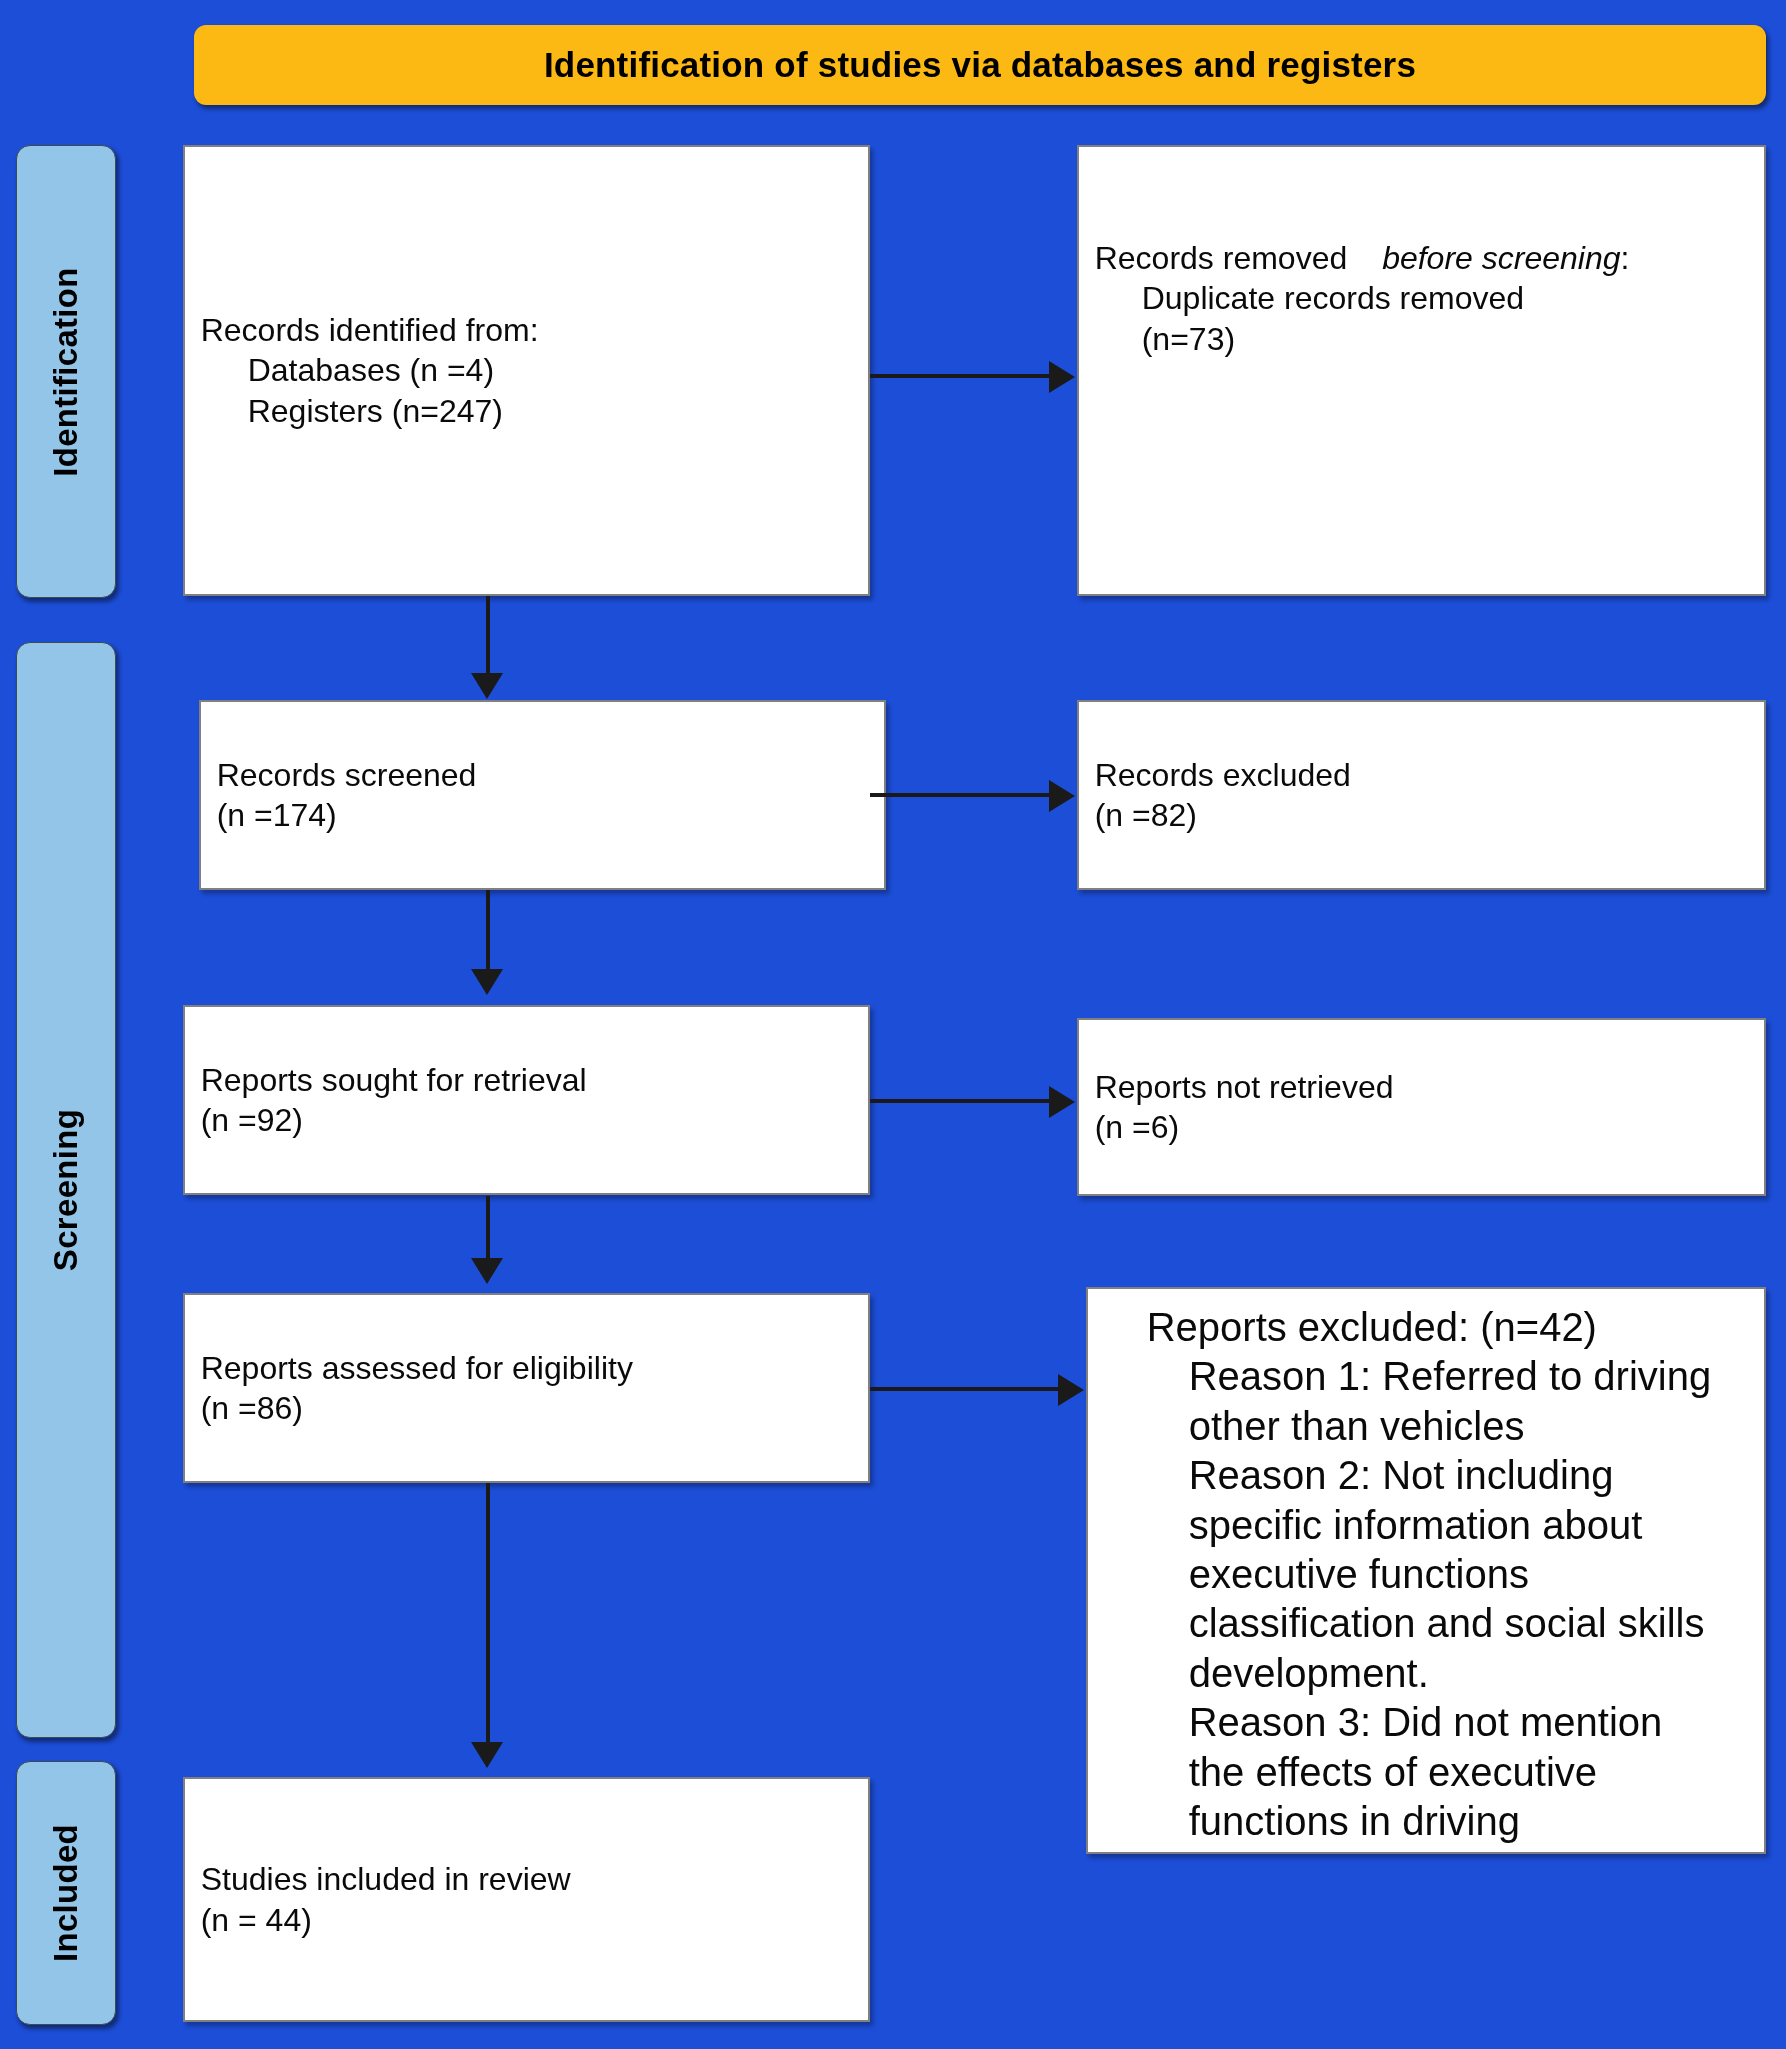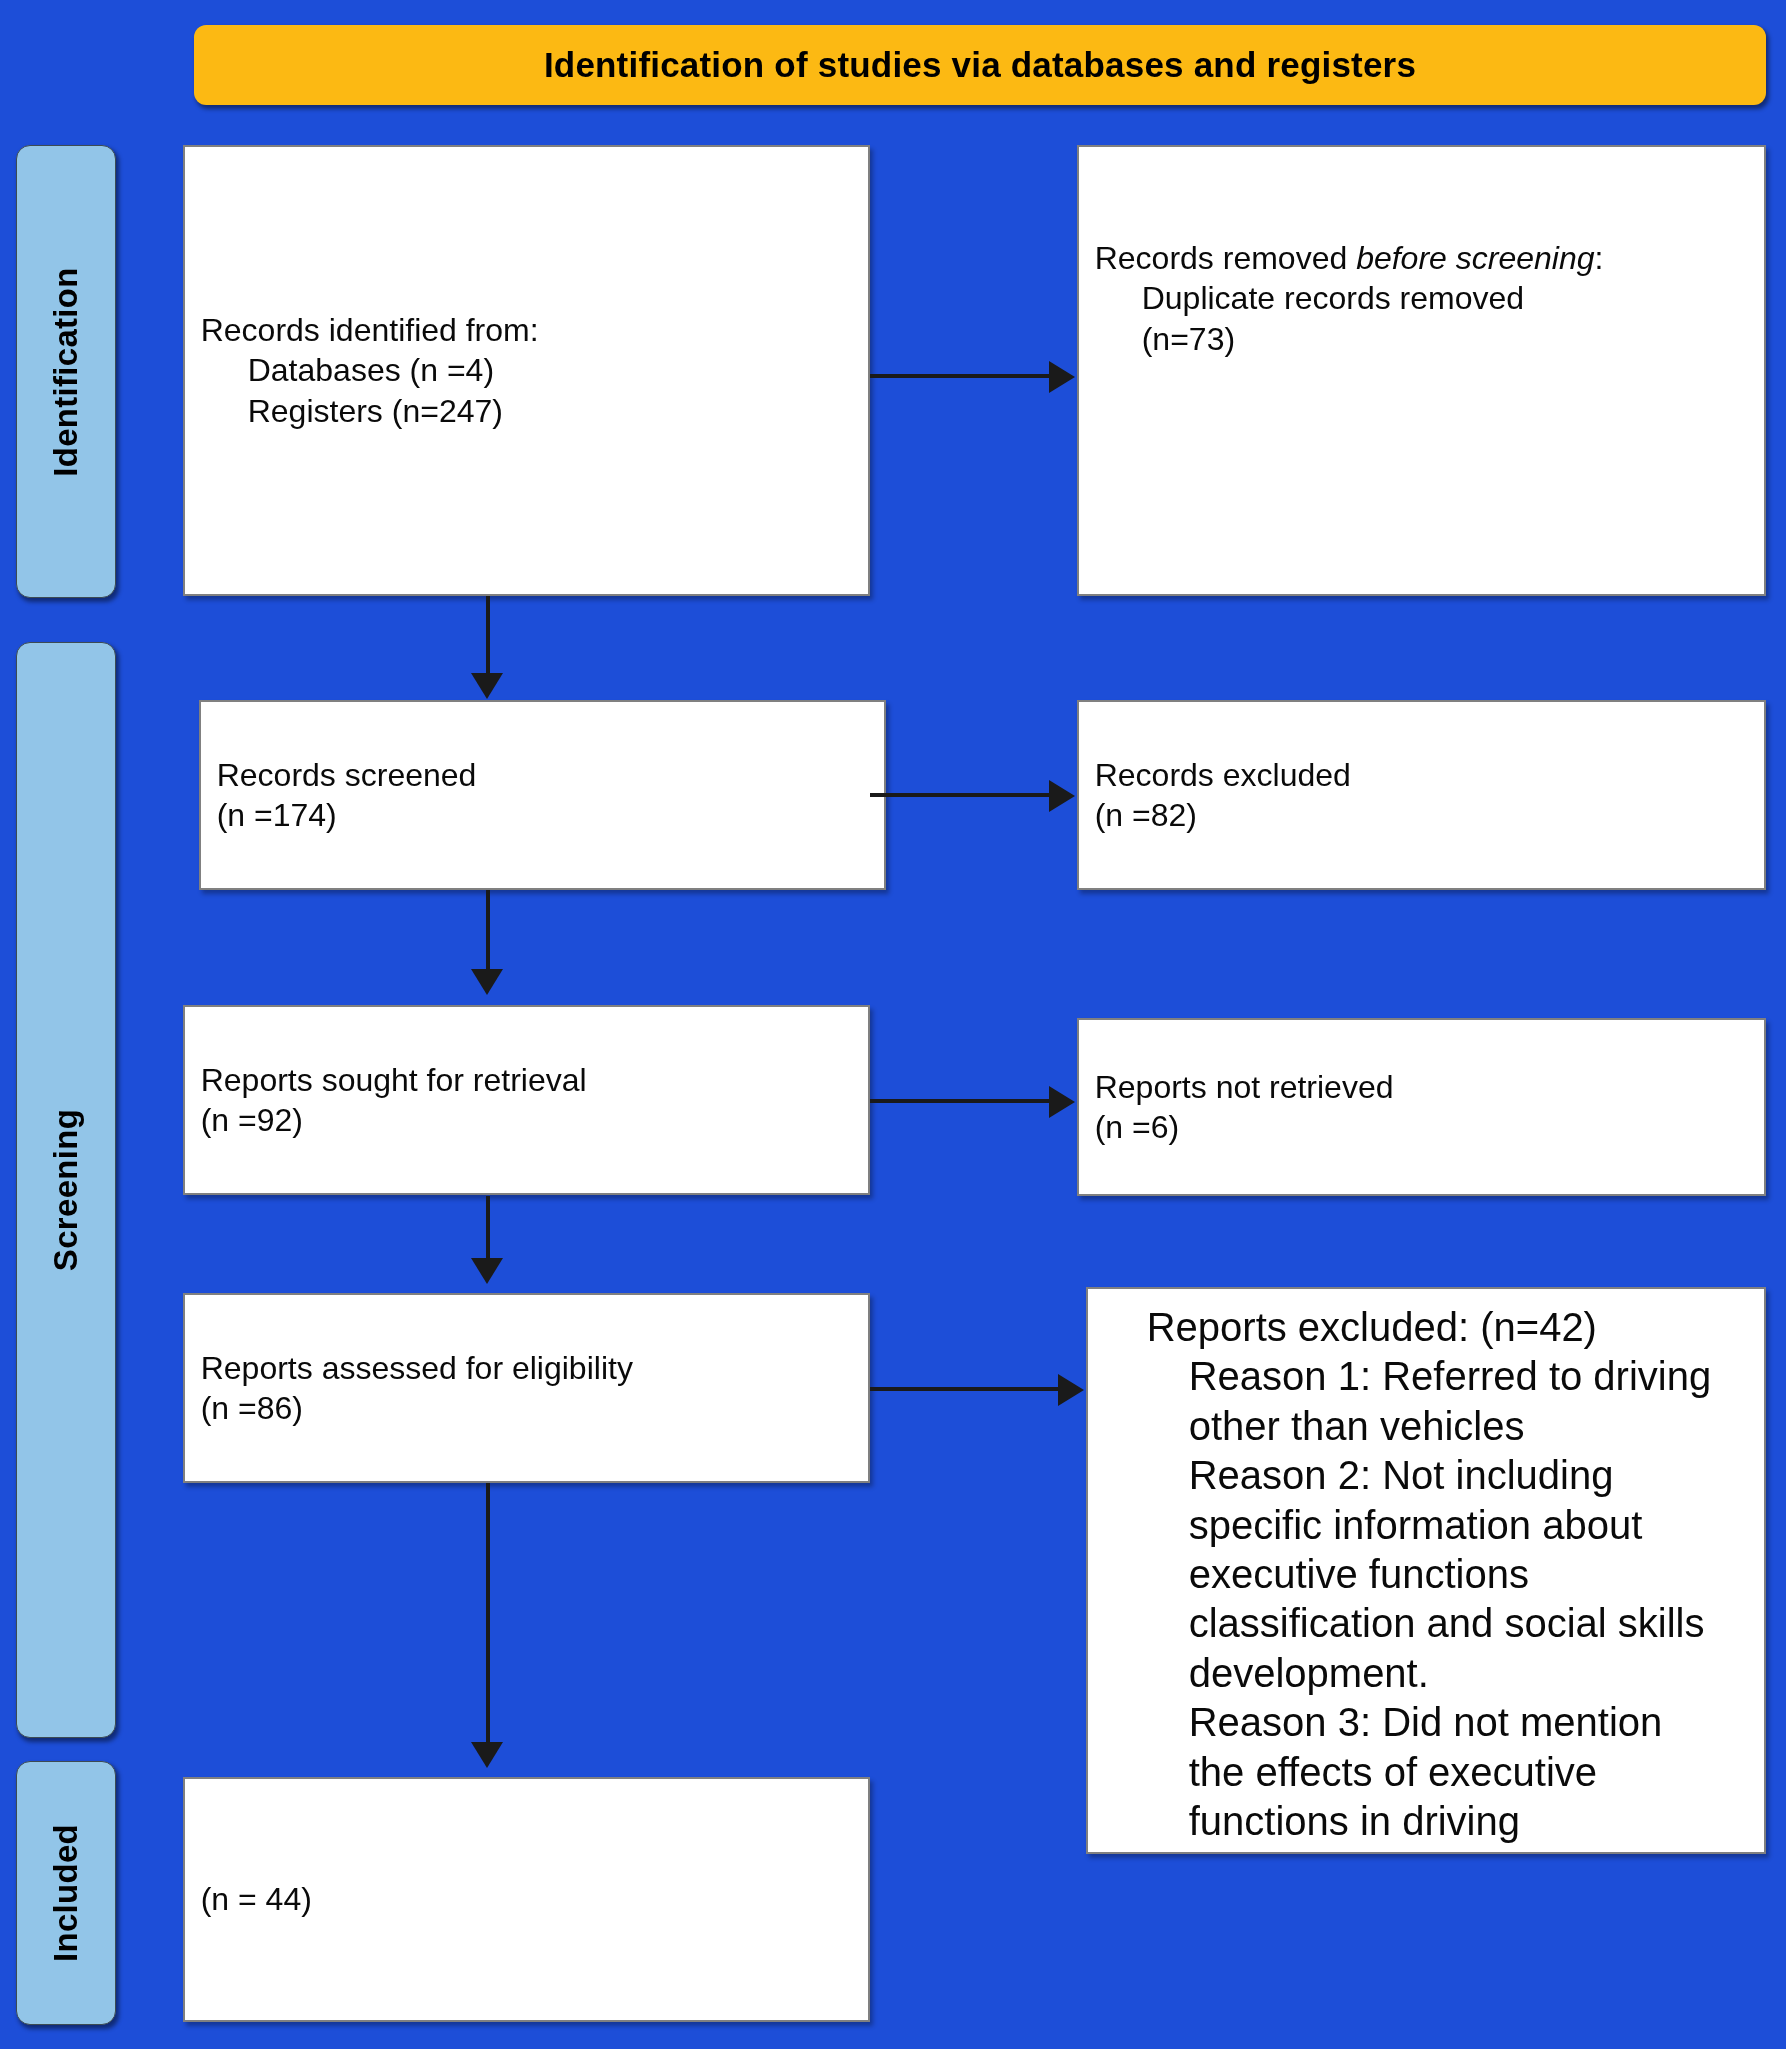--- a/index.html
+++ b/index.html
@@ -78,21 +78,21 @@
   }
   .flow-box .box-text {
     padding: 0 15.7px;
     font-size: 32px;
     line-height: 1.26;
     color: #0a0a0a;
     width: 100%;
   }
   .flow-box .box-text .indent { display: block; padding-left: 47px; }
   .flow-box .box-text .line   { display: block; }
-  .flow-box .box-text em { font-style: italic; }
+  .flow-box .box-text em { font-style: italic; margin-left: 26px; }
 
   
   #box-records-identified { left: 183px;  top: 145px;  width: 687px;  height: 451px; }
   #box-records-removed    { left: 1077px; top: 145px;  width: 689px;  height: 451px; }
   #box-records-removed .box-text { align-self: flex-start; margin-top: 91px; }
 
   
   #box-records-screened   { left: 183px;  top: 700px;  width: 687px;  height: 190px; margin-left: 16px; }
   #box-records-excluded   { left: 1077px; top: 700px;  width: 689px;  height: 190px; }
 
@@ -249,20 +249,21 @@
       <span class="indent">classification and social skills</span>
       <span class="indent">development.</span>
       <span class="indent">Reason 3: Did not mention</span>
       <span class="indent">the effects of executive</span>
       <span class="indent">functions in driving</span>
     </div>
   </div>
 
   <div class="flow-box" id="box-studies-included">
     <div class="box-text">
+      <span class="line">Studies included in review</span>
       <span class="line">(n = 44)</span>
     </div>
   </div>
 
   <div class="conn conn-h" id="conn-h-1"></div>
   <div class="arrow-right" id="arrow-h-1"></div>
 
   <div class="conn conn-v" id="conn-v-1"></div>
   <div class="arrow-down" id="arrow-v-1"></div>
 

